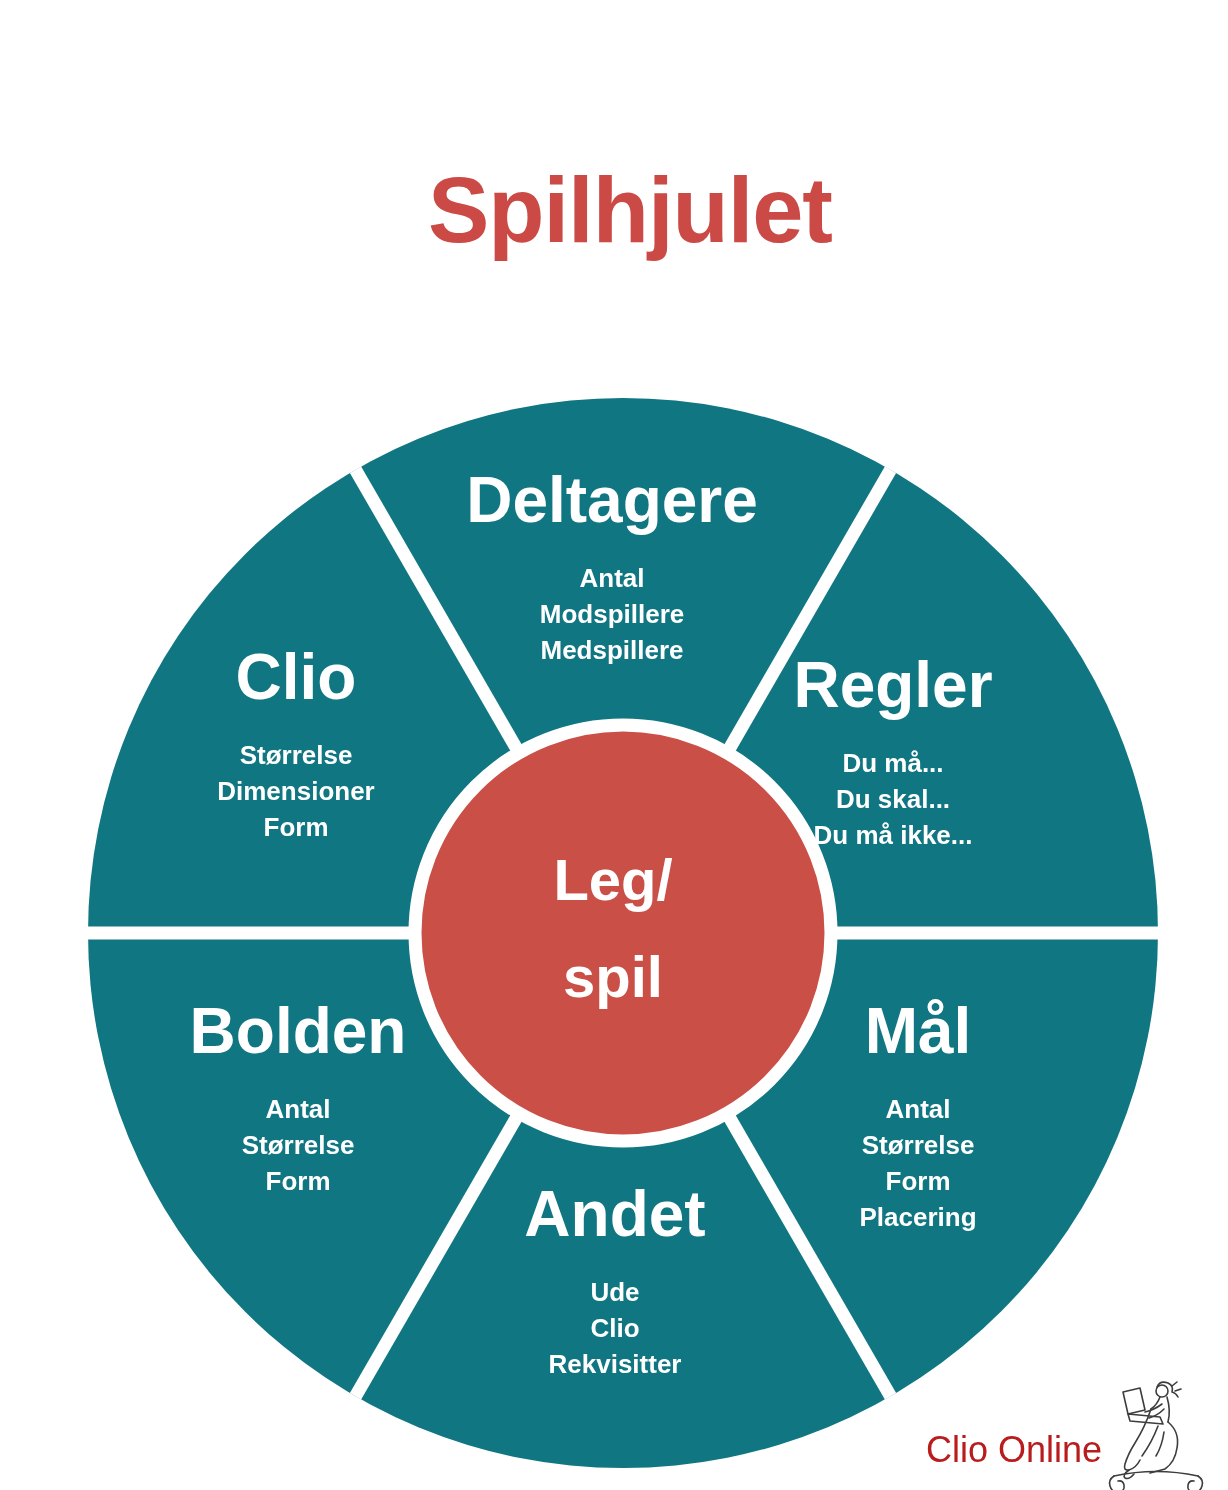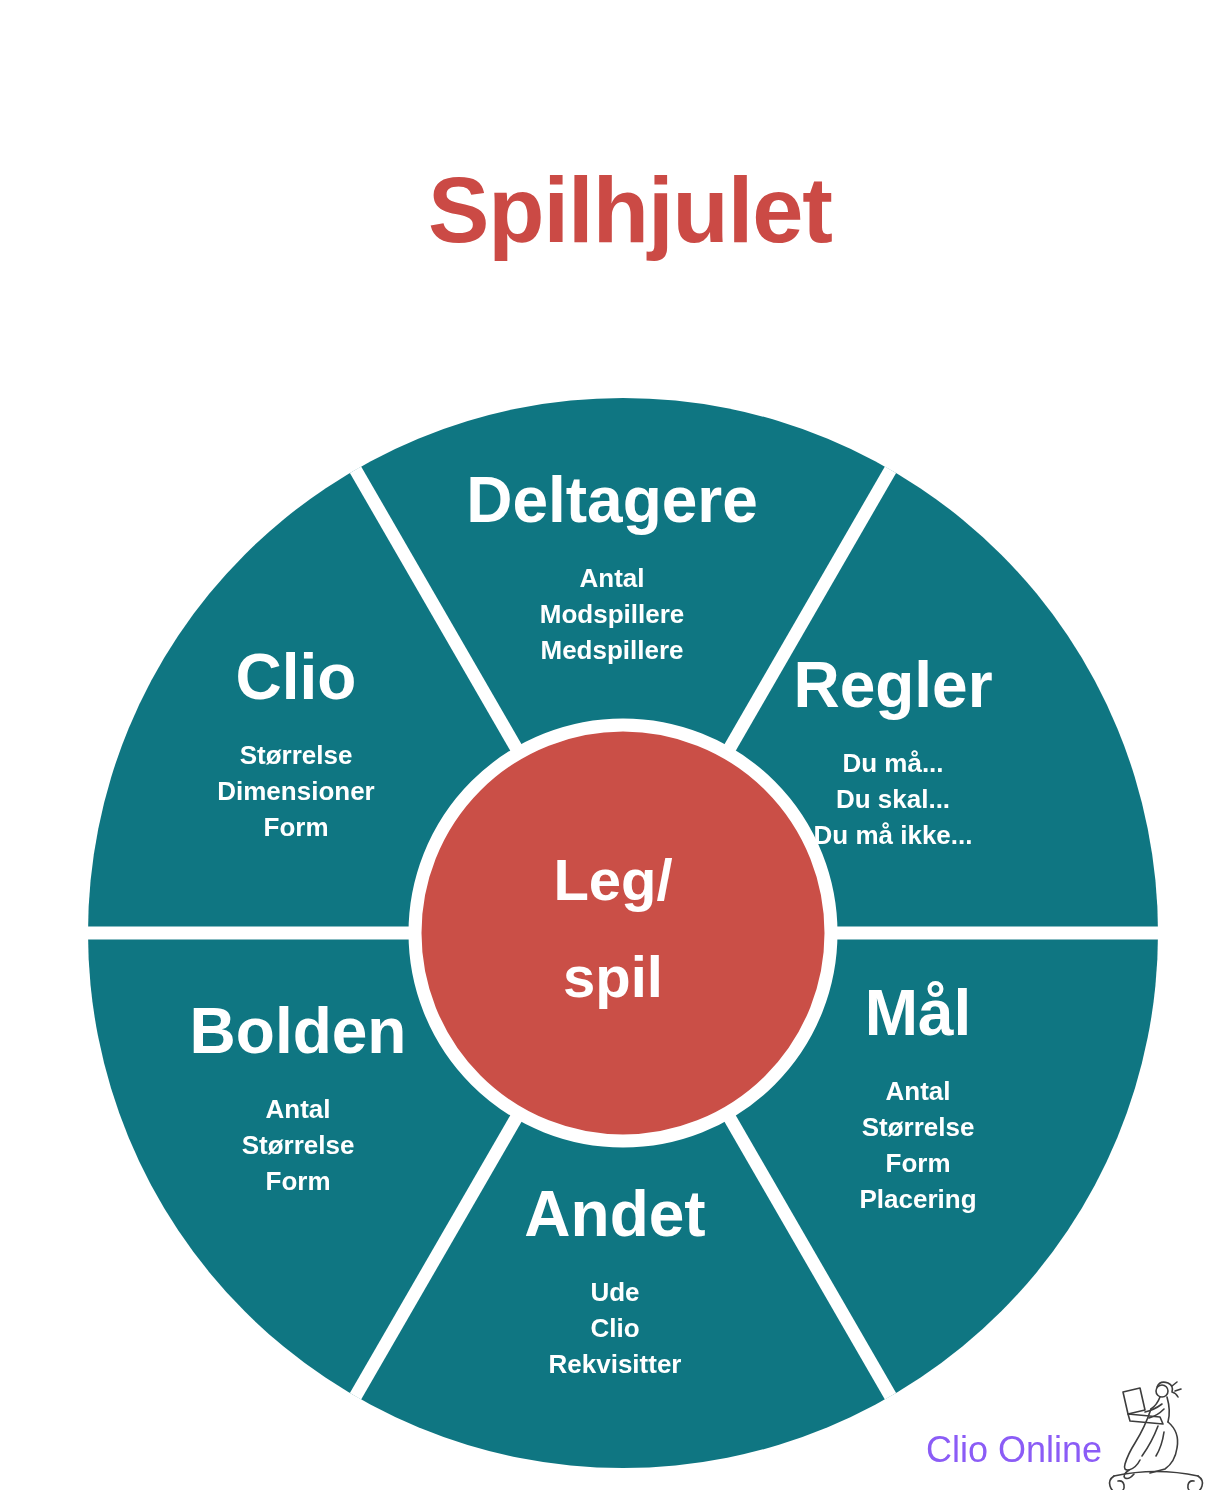--- a/index.html
+++ b/index.html
@@ -72,21 +72,21 @@
     bottom: 10px;
     width: 290px;
     height: 150px;
   }
   .logo-text {
     position: absolute;
     right: 112px;
     top: 52px;
     font-size: 36px;
     line-height: 40px;
-    color: #8b5cf6;
+    color: #b91c1c;
     white-space: nowrap;
   }
   .muse {
     position: absolute;
     right: 8px;
     top: 0;
     width: 100px;
     height: 148px;
   }
   .muse path, .muse circle {
@@ -126,21 +126,21 @@
 
     <div class="seg" style="left:805px; top:255px;">
       <div class="seg-title">Regler</div>
       <div class="seg-items">
         <div class="seg-item">Du må...</div>
         <div class="seg-item">Du skal...</div>
         <div class="seg-item">Du må ikke...</div>
       </div>
     </div>
 
-    <div class="seg" style="left:830px; top:583px;">
+    <div class="seg" style="left:830px; top:601px;">
       <div class="seg-title">Mål</div>
       <div class="seg-items">
         <div class="seg-item">Antal</div>
         <div class="seg-item">Størrelse</div>
         <div class="seg-item">Form</div>
         <div class="seg-item">Placering</div>
       </div>
     </div>
 
     <div class="seg" style="left:527px; top:784px;">

